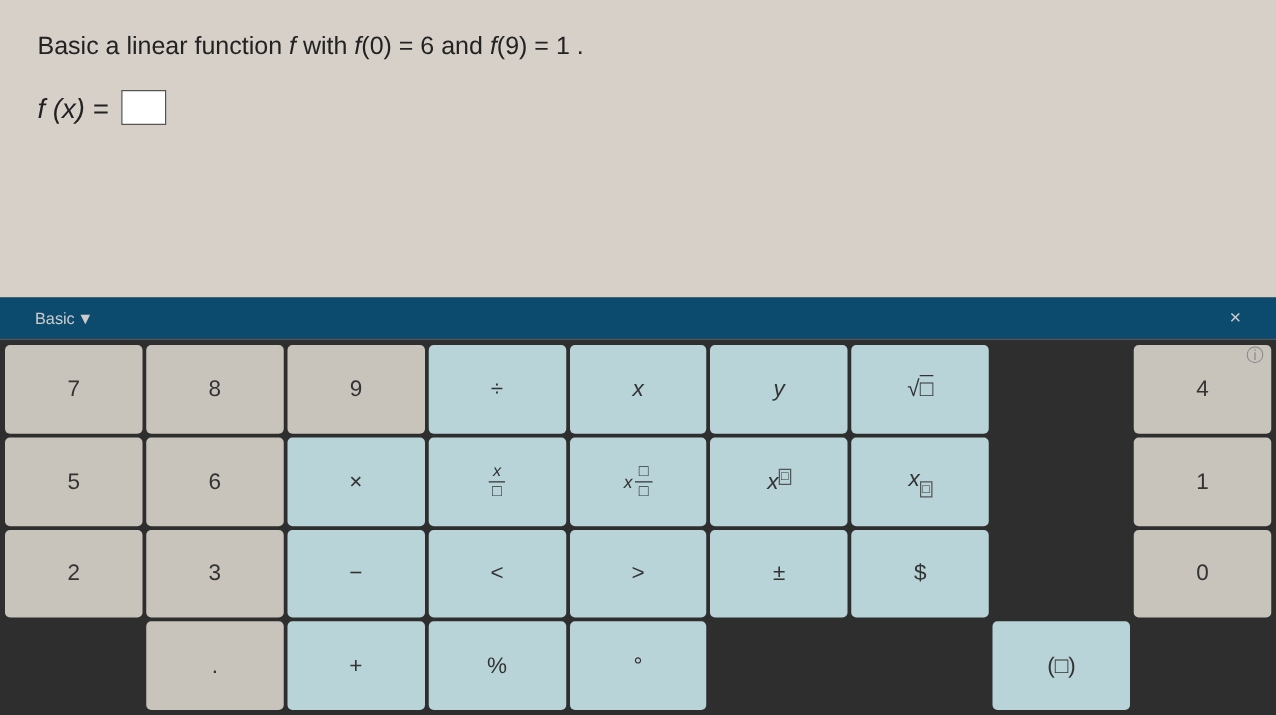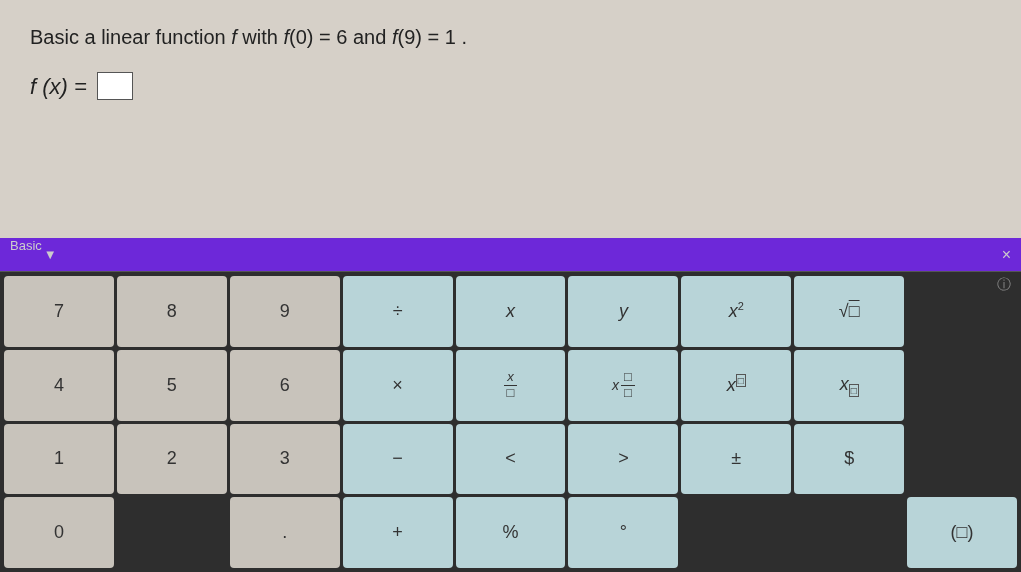--- a/index.html
+++ b/index.html
@@ -54,24 +54,25 @@
     
     .keyboard-panel {
       position: absolute;
       bottom: 0;
       left: 0;
       right: 0;
       background-color: #2e2e2e;
     }
 
     .keyboard-toolbar {
-      background-color: #6d28d9;
+      background-color: #0c4a6e;
       height: 34px;
       display: flex;
-      padding: 0 10px;
+      align-items: center;
+      padding: 0 28px;
       border-bottom: 1px solid #555;
     }
 
     .keyboard-toolbar-label {
       color: #ccc;
       font-size: 13px;
     }
 
     .toolbar-dropdown {
       background: transparent;
@@ -186,23 +187,20 @@
     <div class="key">8</div>
     <div class="key">9</div>
     <div class="key light-blue">÷</div>
     <div class="key light-blue">
         <span class="symbol">x</span>
       </div>
     <div class="key light-blue">
         <span class="symbol">y</span>
       </div>
     <div class="key light-blue">
-      <span><span class="symbol">x</span><sup style="font-size:11px">2</sup></span>
-    </div>
-    <div class="key light-blue">
       <span class="sqrt-symbol">√<span style="text-decoration:overline;">□</span></span>
     </div>
 
     <div style="visibility:hidden;"></div>
 
     <div class="key">4</div>
     <div class="key">5</div>
     <div class="key">6</div>
     <div class="key light-blue">×</div>
     <div class="key light-blue">

